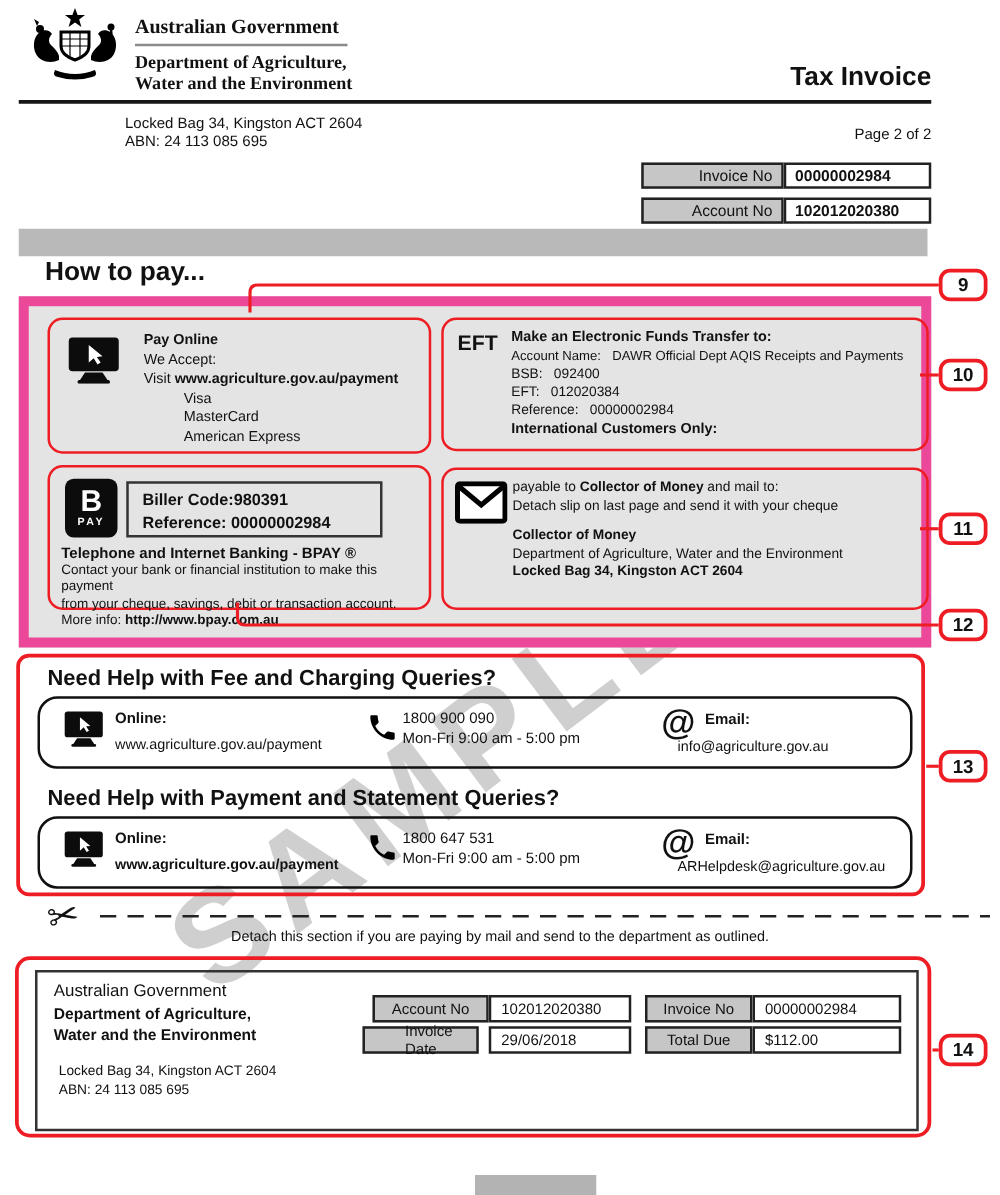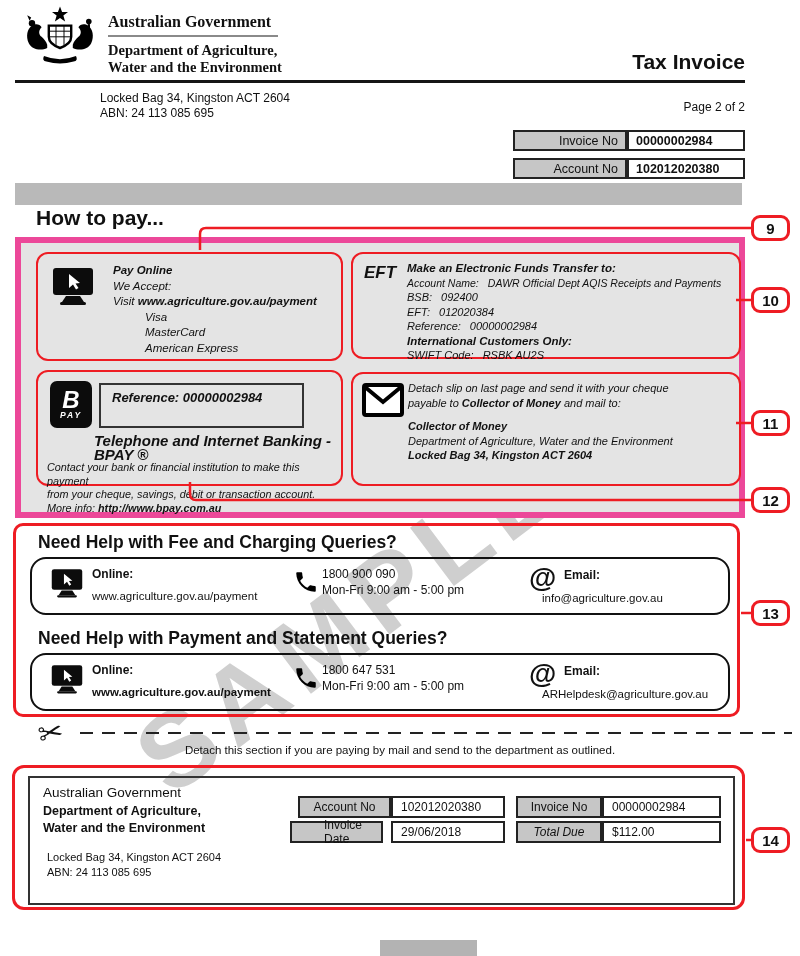--- a/index.html
+++ b/index.html
@@ -28,21 +28,21 @@
   }
   .fld-value {
     background:#fff; border:2px solid #222; font-size:12.5px;
     display:flex; align-items:center; padding-left:7px;
   }
   .hdr-bold { font-weight:bold; }
   .gray-bar { left:15px; top:183px; width:727px; height:22px; background:#b9b9b9; }
 
   
   .htp-heading { left:36px; top:206px; font-size:21px; font-weight:bold; }
-  .pay-container { left:15px; top:237px; width:730px; height:281px; background:#e4e4e4; border:6px solid #ec4899; z-index:2;font-style:italic; }
+  .pay-container { left:15px; top:237px; width:730px; height:281px; background:#e4e4e4; border:8px solid #ec4899; z-index:2; }
   .redbox { position:absolute; border:2px solid #ee1c23; border-radius:12px; }
   .box-payonline { left:15px; top:9px;  width:307px; height:109px; }
   .box-eft       { left:330px; top:9px; width:390px; height:107px; }
   .box-bpay      { left:15px; top:127px; width:307px; height:116px; }
   .box-mail      { left:330px; top:129px; width:390px; height:114px; }
 
   .po-text { left:75px; top:9px; font-size:11.5px; line-height:15.5px; }
   .po-cards { margin-left:32px; }
   .b { font-weight:bold; }
 
@@ -52,21 +52,21 @@
   .eft-row .lbl { margin-right:9px; }
   .eft-acct { font-size:10.5px; }
 
   .bpay-logo { left:12px; top:9px; width:42px; height:47px; background:#0c0c0c; border-radius:7px;
                display:flex; flex-direction:column; align-items:center; justify-content:center; color:#fff; }
   .bpay-b { font-size:24px; font-weight:bold; line-height:22px; font-family:"Liberation Sans",sans-serif; }
   .bpay-pay { font-size:8.5px; font-weight:bold; letter-spacing:2px; line-height:9px; }
   .bpay-codebox { left:61px; top:11px; width:205px; height:45px; border:2px solid #333;
                   padding:4px 0 0 11px; font-size:13px; font-weight:bold; line-height:18px; }
   .bpay-sub { left:9px; top:62px; font-size:10.8px; line-height:13.5px; }
-  .bpay-sub-title { font-size:15px; font-weight:bold;margin-left:47px; }
+  .bpay-sub-title { font-size:12px; font-weight:bold; }
 
   .mail-icon { left:9px; top:9px; }
   .mail-text { left:55px; top:7px; font-size:11px; line-height:14.5px; }
   .mail-gap { height:9px; }
 
   
   .help-outer { left:13px; top:523px; width:727px; height:194px; border:3px solid #ee1c23; border-radius:10px; z-index:2; }
   .help-h { position:absolute; left:22px; font-size:17.5px; font-weight:bold; }
   .help-h1 { top:6px; }
   .help-h2 { top:102px; }
@@ -172,50 +172,50 @@
 
     <div class="redbox box-eft">
       <div class="abs eft-tag">EFT</div>
       <div class="abs eft-text">
         <div class="eft-title">Make an Electronic Funds Transfer to:</div>
         <div class="eft-row eft-acct"><span class="lbl">Account Name:</span><span>DAWR Official Dept AQIS Receipts and Payments</span></div>
         <div class="eft-row"><span class="lbl">BSB:</span><span>092400</span></div>
         <div class="eft-row"><span class="lbl">EFT:</span><span>012020384</span></div>
         <div class="eft-row"><span class="lbl">Reference:</span><span>00000002984</span></div>
         <div class="eft-title">International Customers Only:</div>
-        <div class="eft-row"><span class="lbl">SWIFT Code:</span><span>RSBK AU2S</span></div>
       </div>
     </div>
 
     <div class="redbox box-bpay">
       <div class="abs bpay-logo">
         <div class="bpay-b">B</div>
         <div class="bpay-pay">PAY</div>
       </div>
       <div class="abs bpay-codebox">
+        <div><span>Biller Code:</span><span>980391</span></div>
         <div><span>Reference: </span><span>00000002984</span></div>
       </div>
       <div class="abs bpay-sub">
         <div class="bpay-sub-title">Telephone and Internet Banking - BPAY ®</div>
         <div>Contact your bank or financial institution to make this payment</div>
         <div>from your cheque, savings, debit or transaction account.</div>
         <div><span>More info:  </span><span class="b">http://www.bpay.com.au</span></div>
       </div>
     </div>
 
     <div class="redbox box-mail">
       <div class="abs mail-icon">
         <svg width="42" height="34" viewBox="0 0 42 34">
           <rect x="2" y="2" width="38" height="30" rx="2" fill="#fff" stroke="#000" stroke-width="4"></rect>
           <path d="M3,4 L21,19 L39,4" fill="none" stroke="#000" stroke-width="4"></path>
         </svg>
       </div>
       <div class="abs mail-text">
+        <div><span>payable to </span><span class="b">Collector of Money</span><span> and mail to:</span></div>
         <div>Detach slip on last page and send it with your cheque</div>
-        <div><span>payable to </span><span class="b">Collector of Money</span><span> and mail to:</span></div>
         <div class="mail-gap"></div>
         <div class="b">Collector of Money</div>
         <div>Department of Agriculture, Water and the Environment</div>
         <div class="b">Locked Bag 34, Kingston ACT 2604</div>
       </div>
     </div>
   </div>
 
   <div class="abs help-outer">
     <div class="help-h help-h1">Need Help with Fee and Charging Queries?</div>
@@ -285,21 +285,21 @@
         <div>Locked Bag 34, Kingston ACT 2604</div>
         <div>ABN:  24 113 085 695</div>
       </div>
 
       <div class="slip-lbl" style="left:268px; top:18px; width:93px;">Account No</div>
       <div class="slip-val" style="left:361px; top:18px; width:114px;">102012020380</div>
       <div class="slip-lbl" style="left:486px; top:18px; width:86px;">Invoice No</div>
       <div class="slip-val" style="left:572px; top:18px; width:119px;">00000002984</div>
       <div class="slip-lbl" style="left:260px; top:43px; width:93px;padding-left:32px;">Invoice Date</div>
       <div class="slip-val" style="left:361px; top:43px; width:114px;">29/06/2018</div>
-      <div class="slip-lbl" style="left:486px; top:43px; width:86px;font-style:italic;">Total Due</div>
+      <div class="slip-lbl" style="left:486px; top:43px; width:86px;">Total Due</div>
       <div class="slip-val" style="left:572px; top:43px; width:119px;">$112.00</div>
     </div>
   </div>
 
   <svg class="overlay" width="800" height="956">
     <path d="M200,250 L200,234 Q200,228 206,228 L751,228" stroke="#ee1c23" stroke-width="2.5" fill="none"></path>
     <path d="M736,300 L751,300" stroke="#ee1c23" stroke-width="2.5" fill="none"></path>
     <path d="M736,423 L751,423" stroke="#ee1c23" stroke-width="2.5" fill="none"></path>
     <path d="M190,482 L190,494 Q190,500 196,500 L751,500" stroke="#ee1c23" stroke-width="2.5" fill="none"></path>
     <path d="M741,613 L751,613" stroke="#ee1c23" stroke-width="2.5" fill="none"></path>

